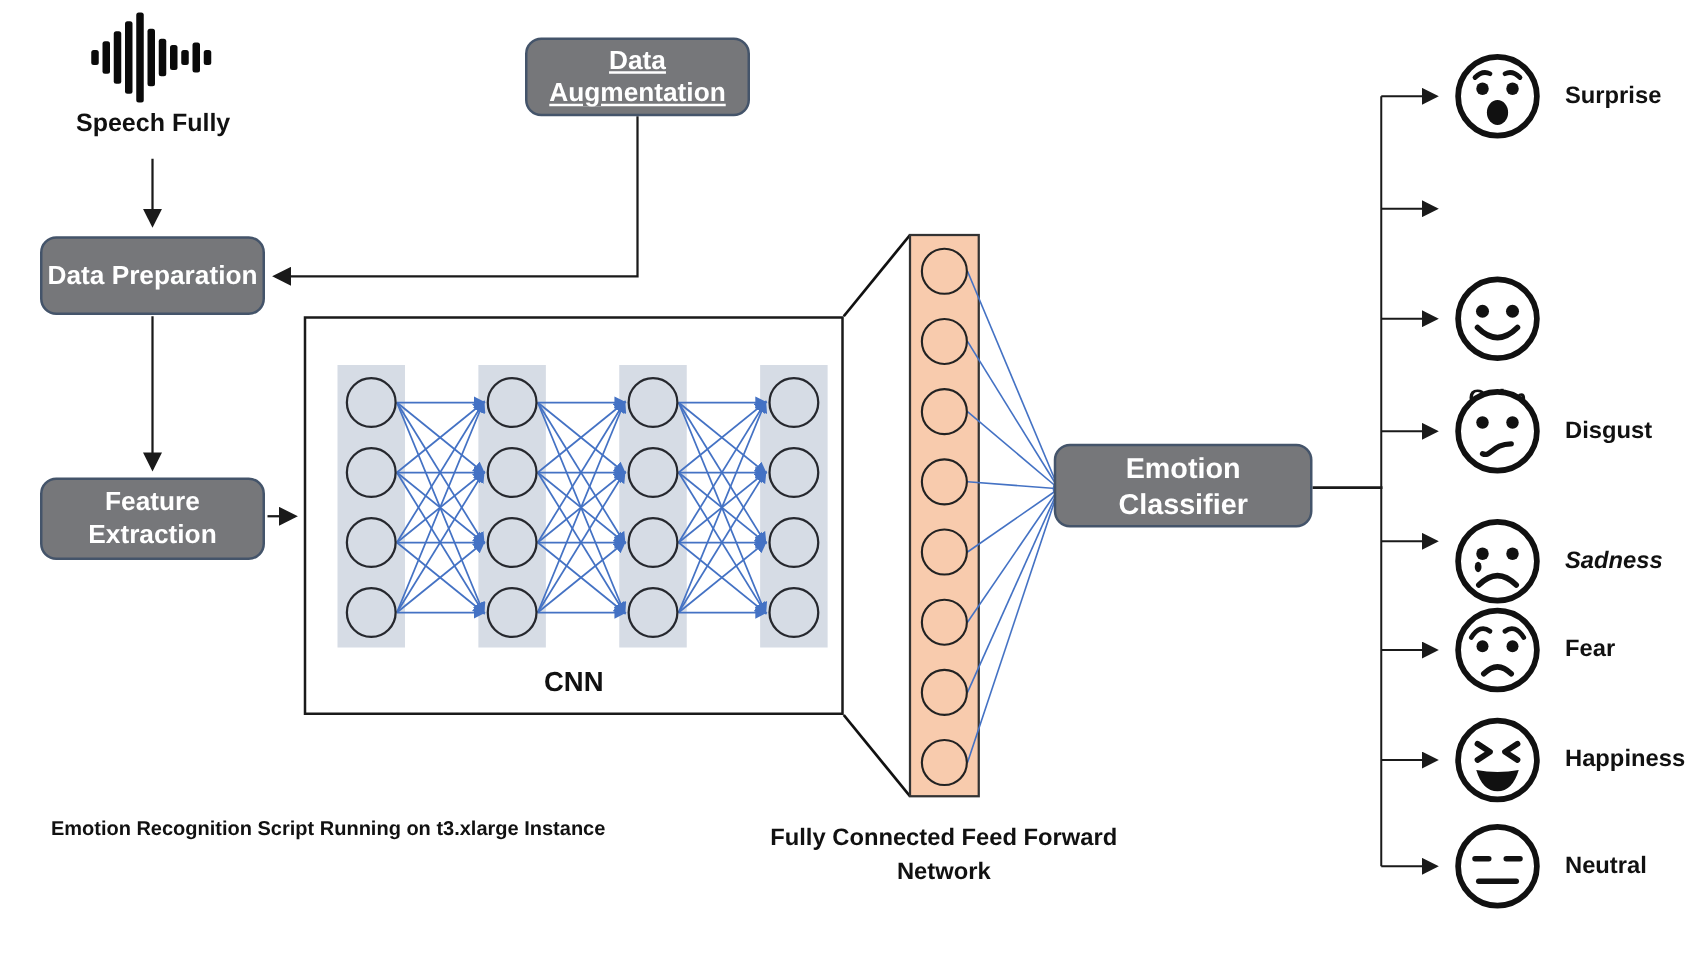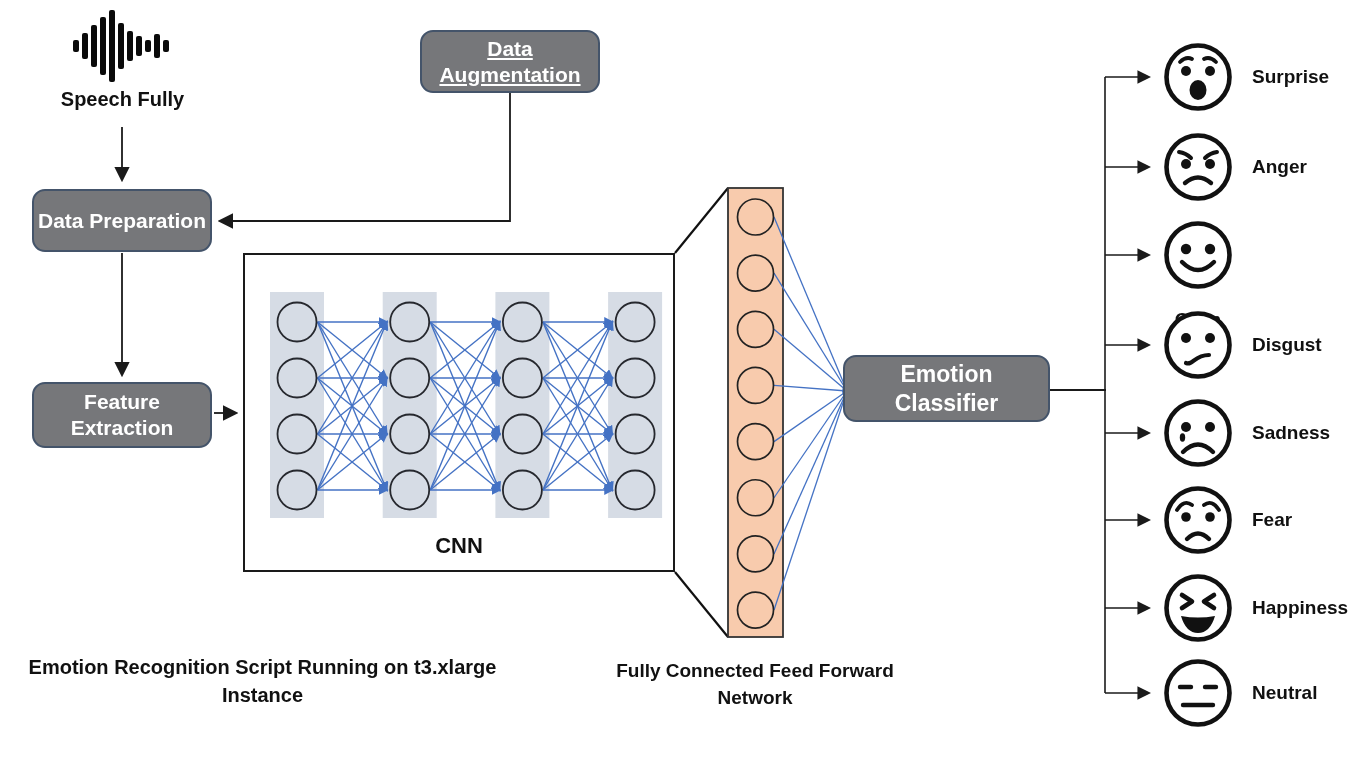--- a/index.html
+++ b/index.html
@@ -15,21 +15,21 @@
   #box-aug{left:420px;top:30px;width:180px;height:63px;text-decoration:underline;}
   #box-prep{left:32px;top:189px;width:180px;height:63px;}
   #box-feat{left:32px;top:382px;width:180px;height:66px;}
   #box-cls{left:843px;top:355px;width:207px;height:67px;font-size:23px;padding:0 20px;}
   .waveform{position:absolute;left:73px;top:8px;width:96px;height:76px;
             display:flex;align-items:center;gap:3px;}
   .bar{width:6px;background:#0a0a0a;border-radius:2px;flex:0 0 6px;}
   .txt{position:absolute;font-weight:700;color:#111;text-align:center;}
   #speech-label{left:25px;top:88px;width:195px;font-size:20px;}
   #cnn-label{left:243px;top:533px;width:432px;font-size:22px;}
-  #caption-instance{left:10px;top:653px;width:505px;font-size:20px;line-height:1.42;}
+  #caption-instance{left:10px;top:653px;width:505px;font-size:16px;line-height:1.42;}
   #caption-ffn{left:595px;top:658px;width:320px;font-size:19px;line-height:1.42;}
   .emotion-row{position:absolute;left:1161px;display:flex;align-items:center;
                gap:17px;height:74px;}
   .face{width:74px;height:74px;flex:0 0 74px;}
   .emotion-label{font-size:19px;font-weight:700;color:#111;white-space:nowrap;}
 </style>
 </head>
 <body>
 
 <div class="stage">
@@ -186,31 +186,20 @@
       <circle cx="37" cy="37" r="31.5" fill="#fff" stroke="#111" stroke-width="4.6"></circle>
       <path d="M19,22 Q25,16 31,19" fill="none" stroke="#111" stroke-width="3.8" stroke-linecap="round"></path>
       <path d="M43,19 Q49,16 55,22" fill="none" stroke="#111" stroke-width="3.8" stroke-linecap="round"></path>
       <circle cx="25" cy="31" r="5" fill="#111"></circle>
         <circle cx="49" cy="31" r="5" fill="#111"></circle>
       <ellipse cx="37" cy="50" rx="8.5" ry="10" fill="#111"></ellipse>
     </svg>
     <span class="emotion-label">Surprise</span>
   </div>
 
-  <div class="emotion-row" style="top: 130px;">
-    <svg class="face" viewBox="0 0 74 74">
-      <circle cx="37" cy="37" r="31.5" fill="#fff" stroke="#111" stroke-width="4.6"></circle>
-      <path d="M18,22 Q25,23 30,28" fill="none" stroke="#111" stroke-width="4" stroke-linecap="round"></path>
-      <path d="M44,28 Q49,23 56,22" fill="none" stroke="#111" stroke-width="4" stroke-linecap="round"></path>
-      <circle cx="25" cy="34" r="5" fill="#111"></circle>
-        <circle cx="49" cy="34" r="5" fill="#111"></circle>
-      <path d="M24,53 Q37,42 50,53" fill="none" stroke="#111" stroke-width="4.4" stroke-linecap="round"></path>
-    </svg>
-    <span class="emotion-label">Anger</span>
-  </div>
 
   <div class="emotion-row" style="top: 218px; flex-direction: column;">
     <svg class="face" viewBox="0 0 74 74">
       <circle cx="37" cy="37" r="31.5" fill="#fff" stroke="#111" stroke-width="4.6"></circle>
       <circle cx="25" cy="31" r="5.2" fill="#111"></circle>
         <circle cx="49" cy="31" r="5.2" fill="#111"></circle>
       <path d="M21,44 Q37,60 53,44" fill="none" stroke="#111" stroke-width="4.4" stroke-linecap="round"></path>
     </svg>
     <span class="emotion-label">Calm</span>
   </div>
@@ -218,21 +207,21 @@
   <div class="emotion-row" style="top: 308px;">
     <svg class="face" viewBox="0 0 74 74">
       <circle cx="37" cy="37" r="31.5" fill="#fff" stroke="#111" stroke-width="4.6"></circle>
       <circle cx="25" cy="30" r="5" fill="#111"></circle>
         <circle cx="49" cy="30" r="5" fill="#111"></circle>
       <path d="M25,55 C32,58 33,47 48,47" fill="none" stroke="#111" stroke-width="4.2" stroke-linecap="round"></path>
     </svg>
     <span class="emotion-label">Disgust</span>
   </div>
 
-  <div class="emotion-row" style="top: 396px;">
+  <div class="emotion-row" style="top: 412px; font-style: italic;">
     <svg class="face" viewBox="0 0 74 74">
       <circle cx="37" cy="37" r="31.5" fill="#fff" stroke="#111" stroke-width="4.6"></circle>
       <circle cx="25" cy="31" r="5" fill="#111"></circle>
         <circle cx="49" cy="31" r="5" fill="#111"></circle>
       <ellipse cx="21.5" cy="41.5" rx="2.7" ry="4.2" fill="#111"></ellipse>
       <path d="M22,56 Q37,41 52,56" fill="none" stroke="#111" stroke-width="4.4" stroke-linecap="round"></path>
     </svg>
     <span class="emotion-label">Sadness</span>
   </div>
 

